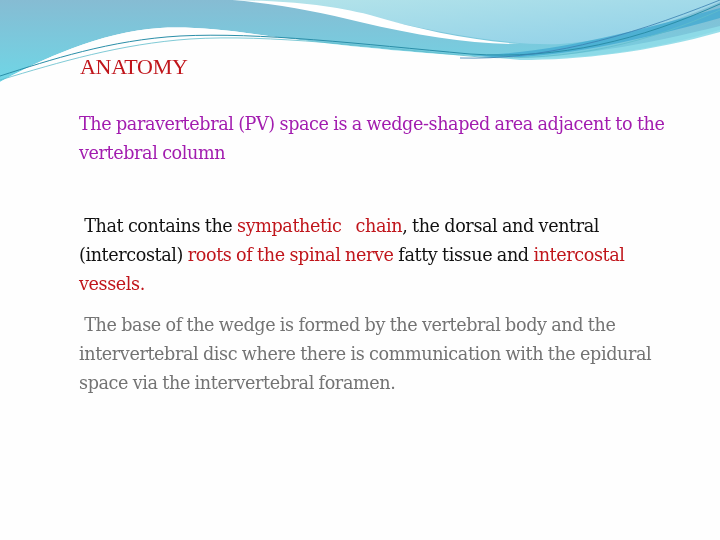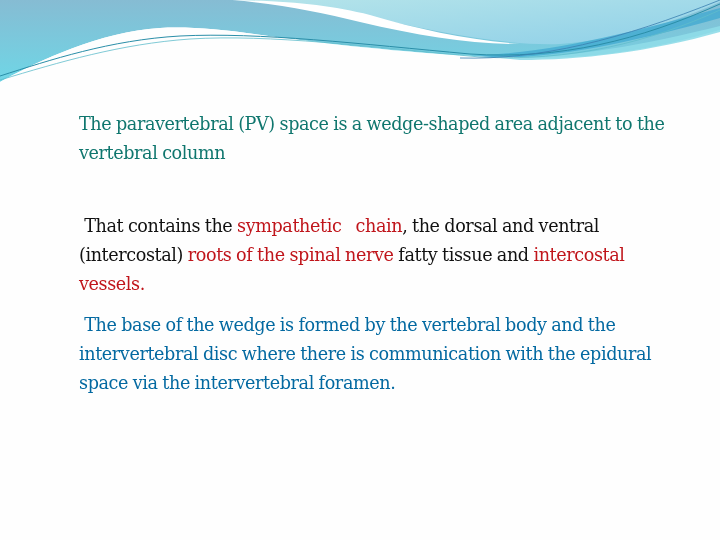--- a/index.html
+++ b/index.html
@@ -95,18 +95,19 @@
     <path d="M0,82 C40,60 100,32 160,28 C200,26 240,32 300,40
              C380,50 470,58 540,58 C600,58 660,48 720,30 L720,90 L0,90 Z" fill="#fefefe"></path>
 
     <path d="M500,58 C570,58 640,46 720,26 L720,32 C650,52 580,60 520,60 Z" fill="#8fdbe8" opacity="0.9"></path>
 
     <path d="M0,76 C50,60 110,40 180,36 C260,32 360,44 470,54 C560,60 640,40 720,4" fill="none" stroke="#2a8ea8" stroke-width="1"></path>
     <path d="M0,80 C60,62 120,44 190,39 C270,34 370,47 480,57 C570,62 650,42 720,10" fill="none" stroke="#5fbccb" stroke-width="0.8"></path>
     <path d="M460,58 C540,60 620,40 720,0" fill="none" stroke="#3a7fb0" stroke-width="0.8"></path>
   </svg>
 
+  <h1 class="title" style="color: rgb(192, 21, 27);">ANATOMY</h1>
 
-  <p class="body-text p1" style="color: #0f766e;"><span style="white-space: pre-wrap;">The paravertebral (PV) space is a wedge-shaped area adjacent to the vertebral column</span></p>
+  <p class="body-text p1" style="color: #a21caf;"><span style="white-space: pre-wrap;">The paravertebral (PV) space is a wedge-shaped area adjacent to the vertebral column</span></p>
   <p class="body-text p2" style="color: rgb(17, 17, 17);"><span style="white-space: pre-wrap;"> That contains the </span><span style="white-space: pre-wrap; color: rgb(192, 21, 27);">sympathetic   chain</span><span style="white-space: pre-wrap;">, the dorsal and ventral (intercostal) </span><span style="white-space: pre-wrap; color: rgb(192, 21, 27);">roots of the spinal nerve</span><span style="white-space: pre-wrap;"> fatty tissue and </span><span style="white-space: pre-wrap; color: rgb(192, 21, 27);">intercostal vessels.</span></p>
-  <p class="body-text p3" style="color: #0369a1;"><span style="white-space: pre-wrap;"> The base of the wedge is formed by the vertebral body and the intervertebral disc where there is communication with the epidural space via the intervertebral foramen.</span></p>
+  <p class="body-text p3" style="color: #737373;"><span style="white-space: pre-wrap;"> The base of the wedge is formed by the vertebral body and the intervertebral disc where there is communication with the epidural space via the intervertebral foramen.</span></p>
 
 </div>
 
 </body></html>

